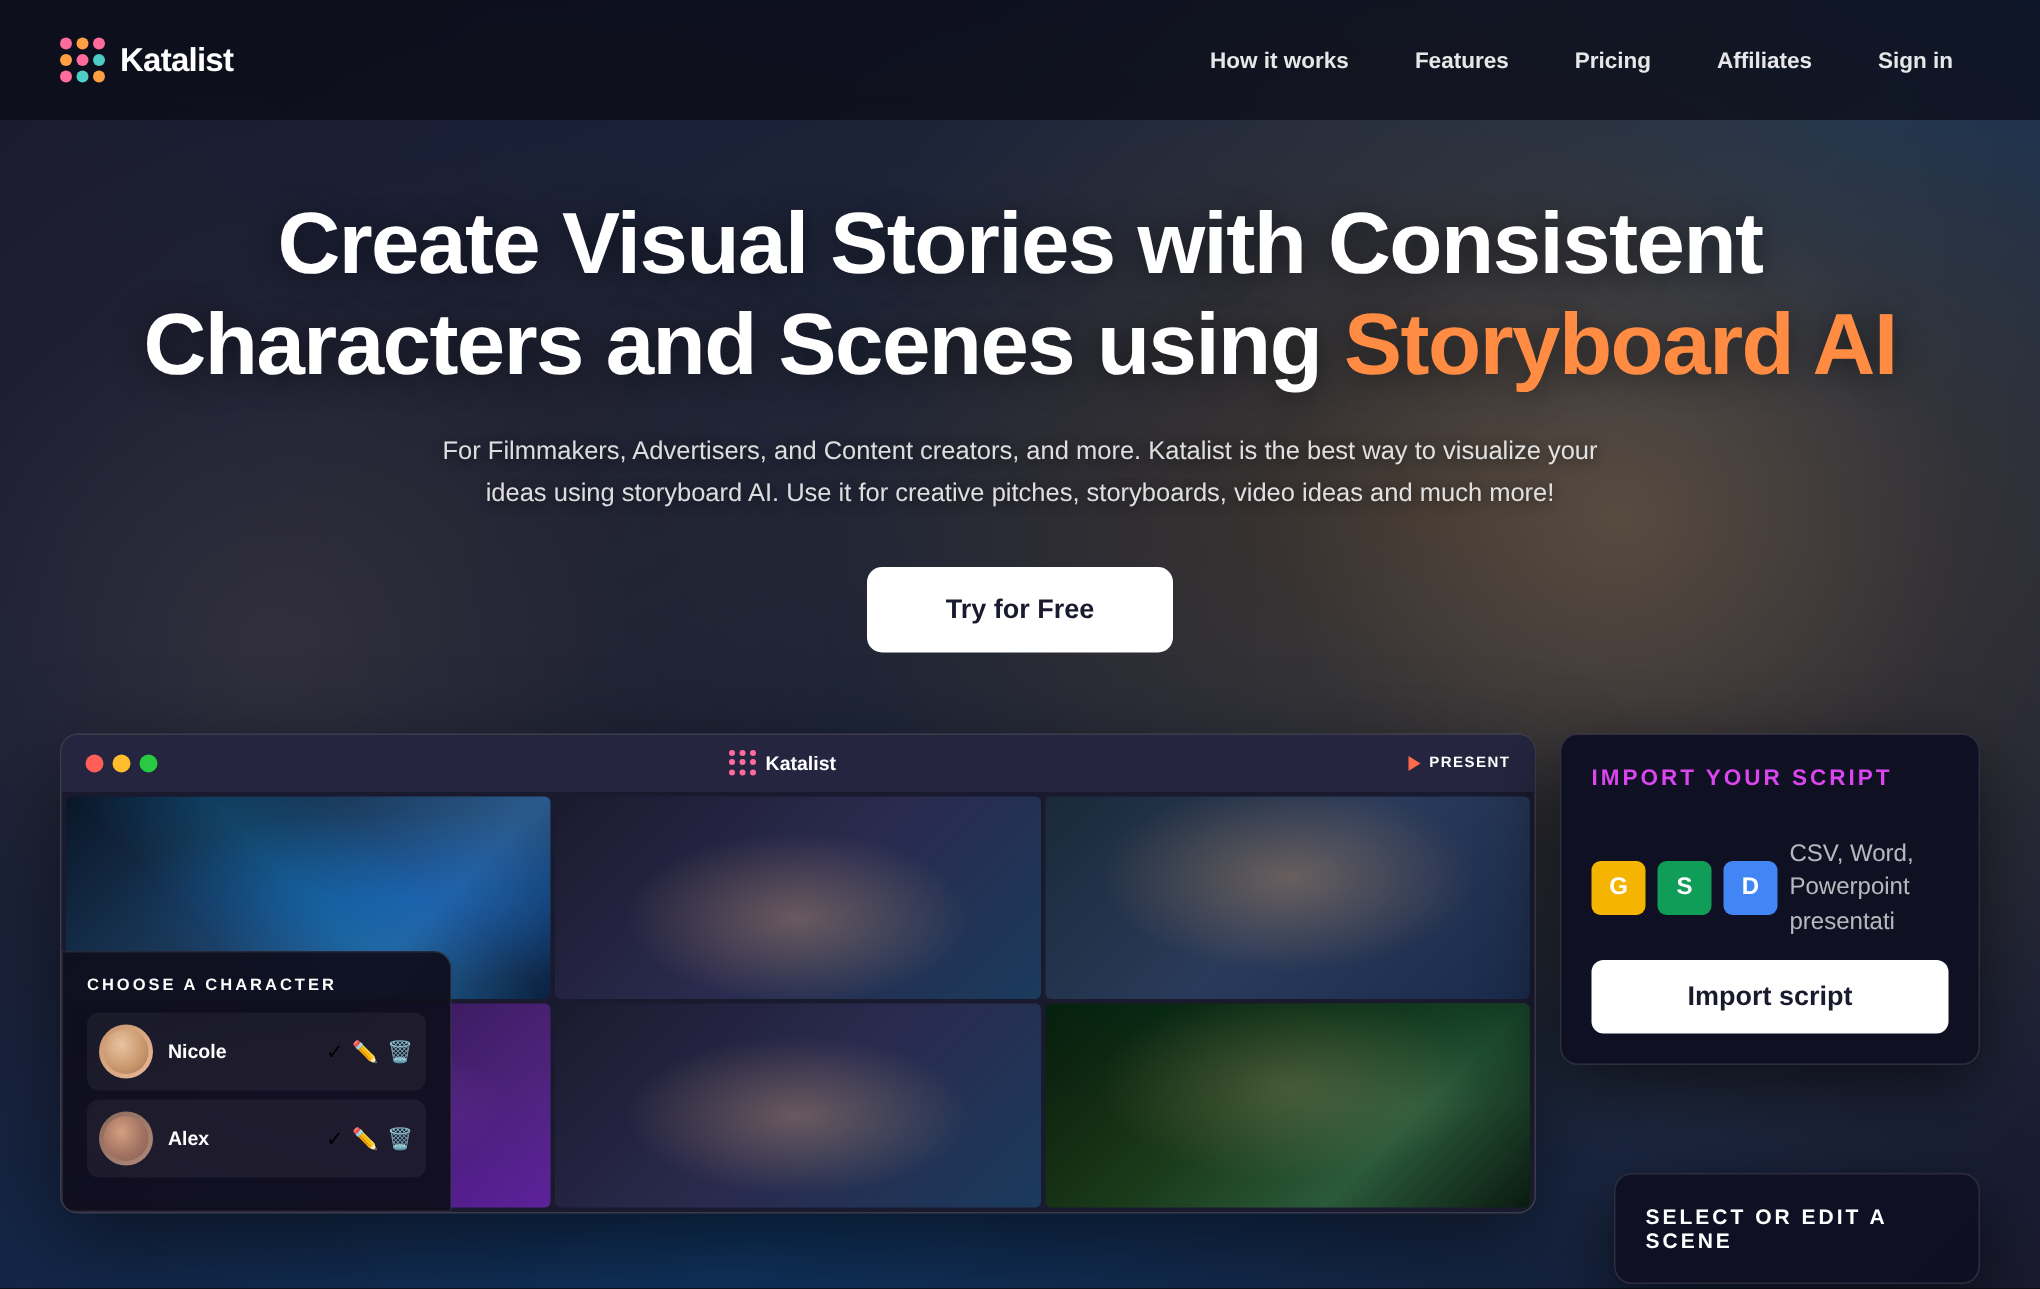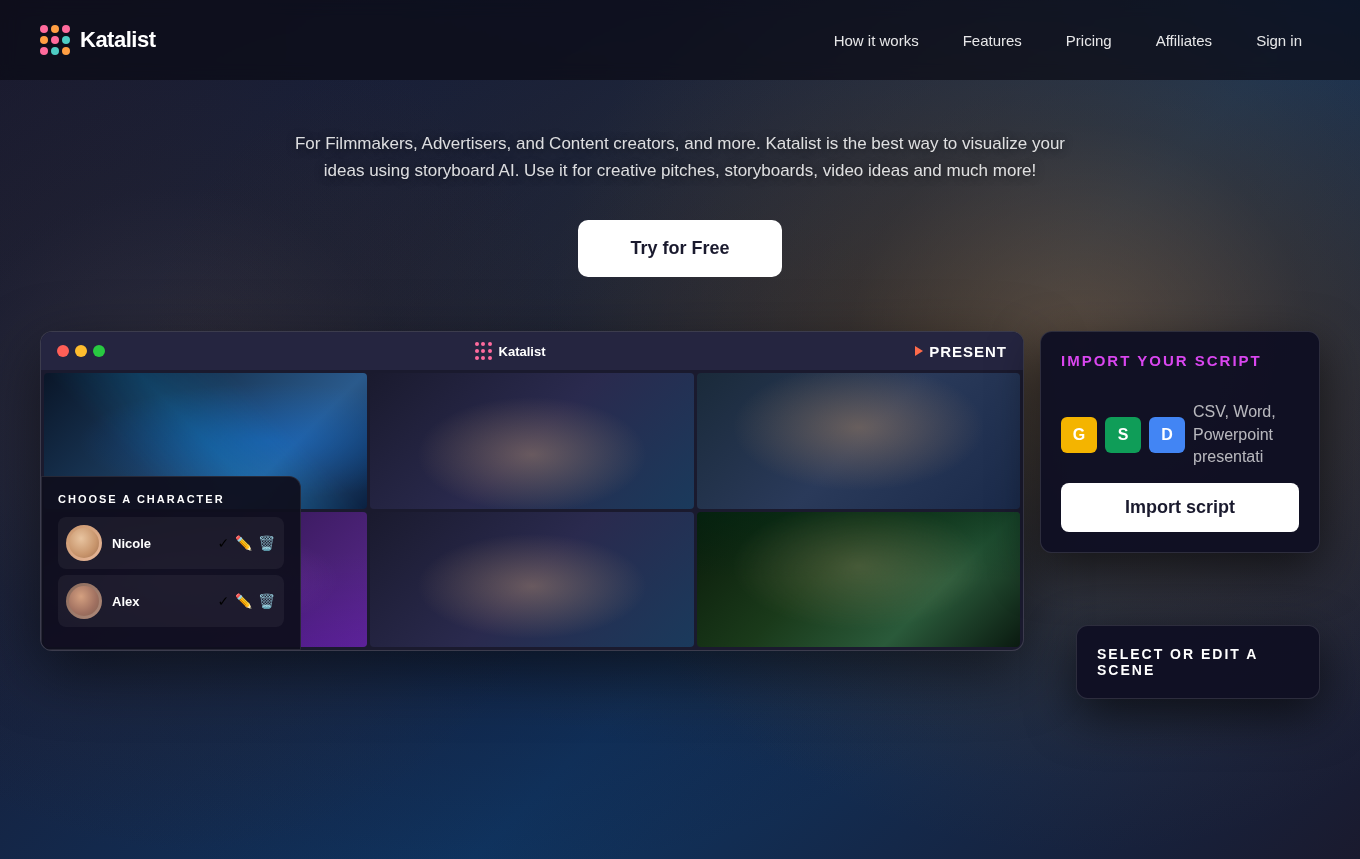--- a/index.html
+++ b/index.html
@@ -61,21 +61,21 @@
     .logo-dot:nth-child(7) { background: #ff6b9d; }
     .logo-dot:nth-child(8) { background: #4ecdc4; }
     .logo-dot:nth-child(9) { background: #ff9f43; }
     .logo-text {
       color: white; font-size: 22px; font-weight: 700; letter-spacing: -0.5px;
     }
     .nav-links {
       display: flex; align-items: center; gap: 8px;
     }
     .nav-link {
-      color: rgba(255,255,255,0.9); font-size: 15px; font-weight: 400;
+      color: rgba(255,255,255,0.9); font-size: 15px; font-weight: 700;
       padding: 8px 18px; border-radius: 6px; cursor: pointer; text-decoration: none;
       transition: background 0.2s;
     }
     .btn-get-started {
       background: #1a1a2e; border: 2px solid rgba(255,255,255,0.3);
       color: white; font-size: 15px; font-weight: 600;
       padding: 12px 28px; border-radius: 10px; cursor: pointer;
       transition: background 0.2s;
     }
 
@@ -129,21 +129,21 @@
     .browser-logo {
       display: flex; align-items: center; gap: 6px;
       color: white; font-size: 13px; font-weight: 700;
     }
     .browser-logo-dots {
       display: grid; grid-template-columns: repeat(3,1fr); gap: 2px; width: 18px; height: 18px;
     }
     .bldot { width: 4px; height: 4px; border-radius: 50%; background: #ff6b9d; }
     .browser-present {
       display: flex; align-items: center; gap: 6px;
-      color: white; font-size: 15px; font-weight: 700; letter-spacing: 1px;
+      color: white; font-size: 10px; font-weight: 700; letter-spacing: 1px;
     }
     .play-icon {
       width: 0; height: 0;
       border-left: 8px solid #ff6b4a;
       border-top: 5px solid transparent;
       border-bottom: 5px solid transparent;
     }
 
     
     .storyboard-grid {
@@ -322,20 +322,25 @@
   <div class="nav-links">
     <a class="nav-link">How it works</a>
     <a class="nav-link">Features</a>
     <a class="nav-link">Pricing</a>
     <a class="nav-link">Affiliates</a>
     <a class="nav-link">Sign in</a>
   </div>
 </nav>
 
 <section class="hero">
+  <h1 class="hero-title">
+    <span>Create Visual Stories with Consistent</span><br>
+    <span>Characters and Scenes using</span>
+    <span class="hero-title-accent">Storyboard AI</span>
+  </h1>
   <p class="hero-subtitle">For Filmmakers, Advertisers, and Content creators, and more. Katalist is the best way to visualize your ideas using storyboard AI. Use it for creative pitches, storyboards, video ideas and much more!</p>
   <button class="btn-try-free">Try for Free</button>
 </section>
 
 <div class="preview-area">
 
   <div class="browser-mockup">
     <div class="browser-bar">
       <div class="browser-dots">
         <div class="bdot bdot-red"></div>

